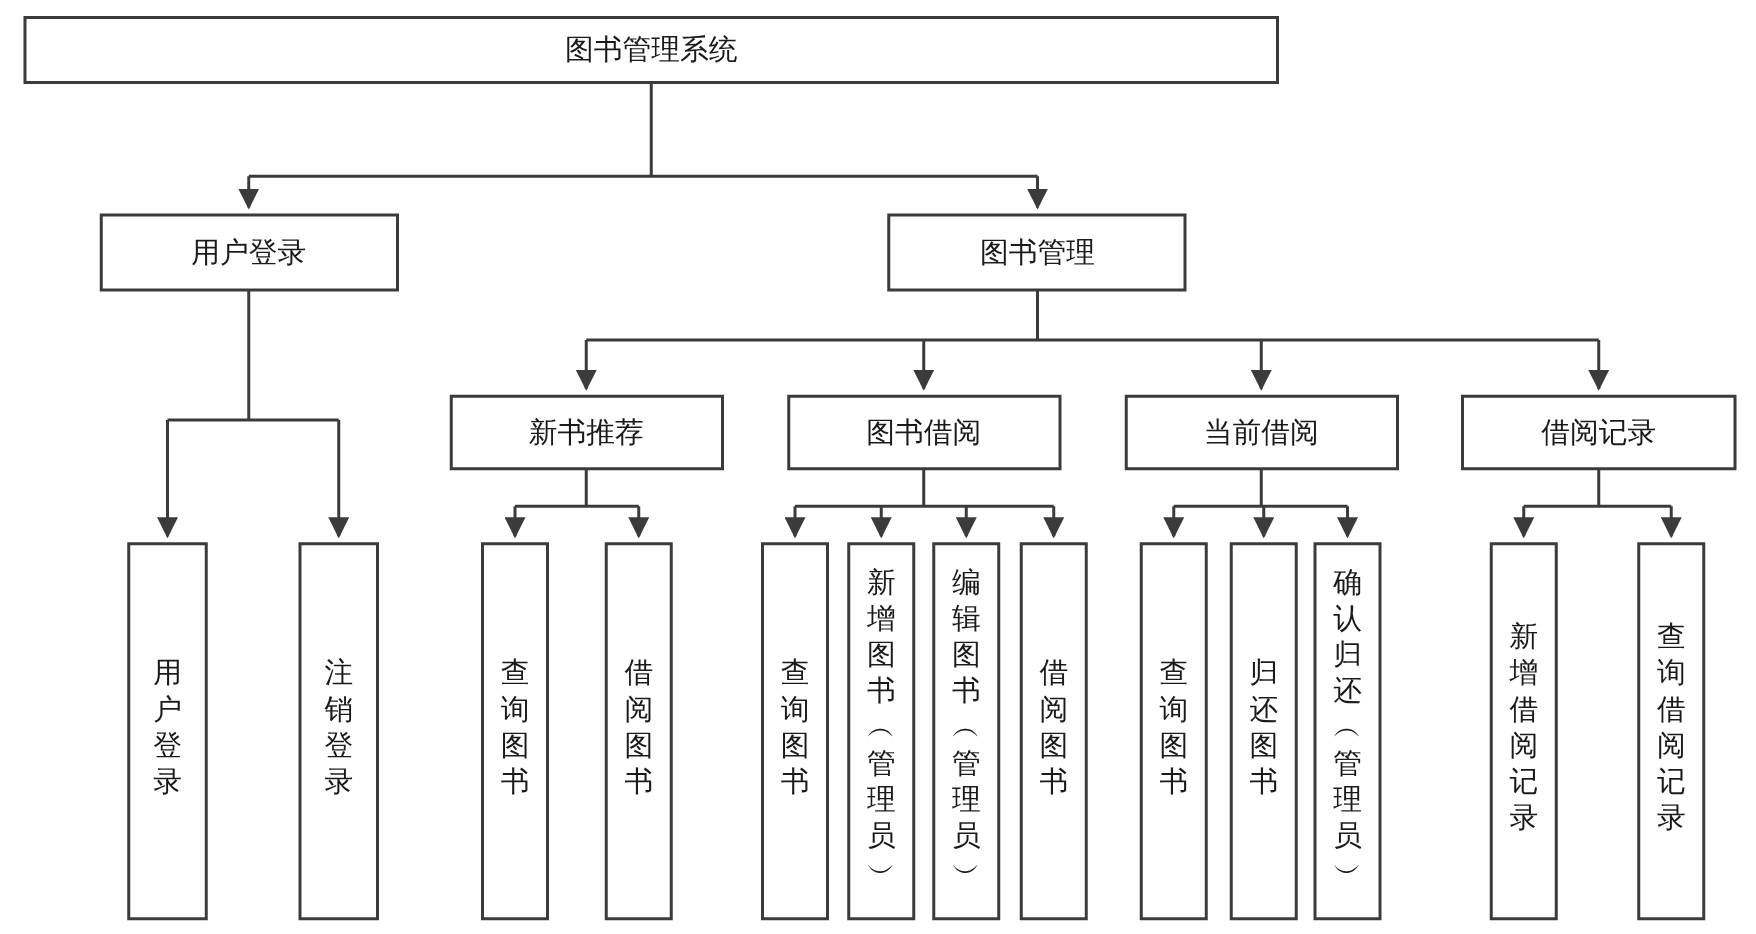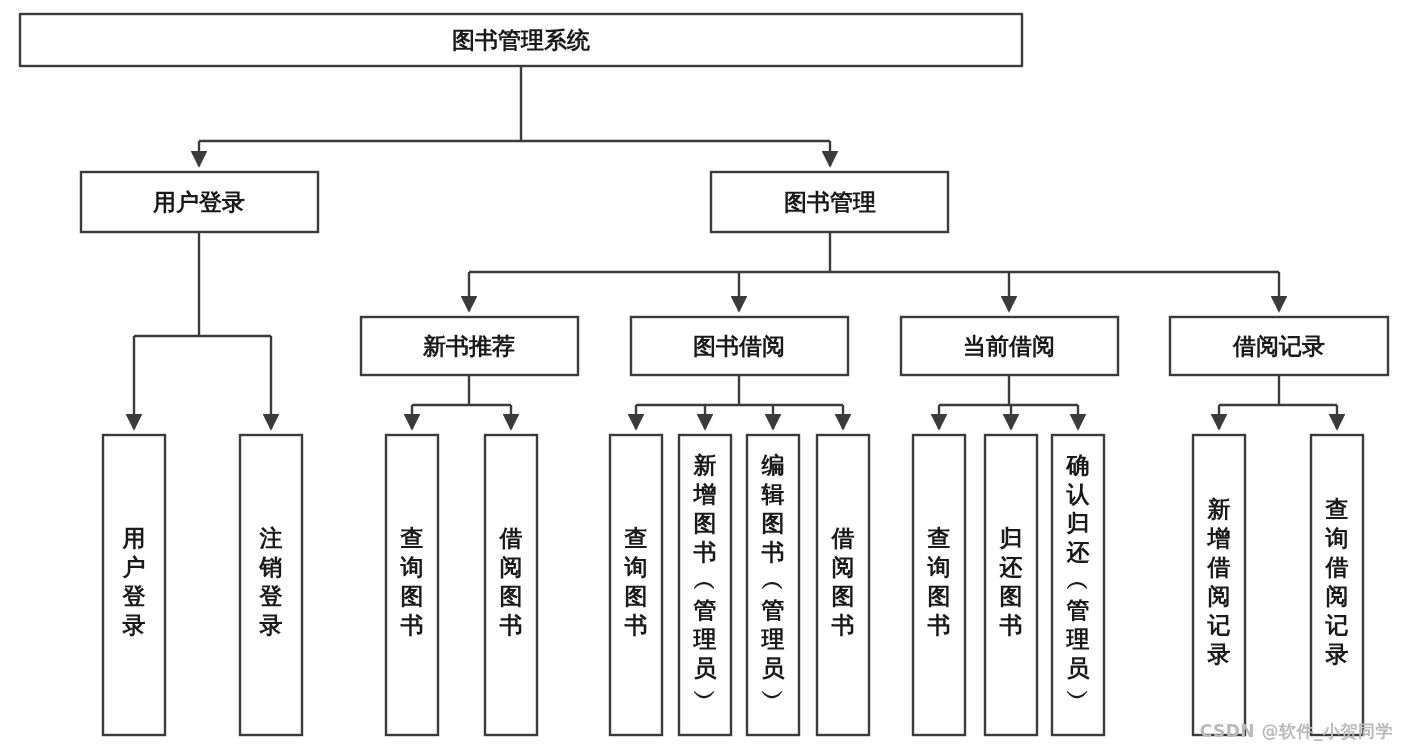--- a/index.html
+++ b/index.html
@@ -12,21 +12,20 @@
     height: 747px;
     font-family: "DejaVu Sans", "Liberation Sans", sans-serif;
     overflow: hidden;
     position: relative;
   }
   #diagram-root {
     position: absolute;
     left: 0; top: 0;
     width: 1405px;
     height: 747px;
-    font-weight: bold;
   }
   svg.flow {
     display: block;
     width: 1405px;
     height: 747px;
   }
   .nodebox {
     fill: #ffffff;
     stroke: #3b3b3b;
     stroke-width: 2.4;
@@ -204,14 +203,13 @@
           <rect class="nodebox" x="1193" y="435" width="52" height="300"></rect>
           <text class="vlabel" x="1219" y="516.86"><tspan x="1219">新</tspan><tspan x="1219" dy="29">增</tspan><tspan x="1219" dy="29">借</tspan><tspan x="1219" dy="29">阅</tspan><tspan x="1219" dy="29">记</tspan><tspan x="1219" dy="29">录</tspan></text>
         </g>
         <g>
           <rect class="nodebox" x="1311" y="435" width="52" height="300"></rect>
           <text class="vlabel" x="1337" y="516.86"><tspan x="1337">查</tspan><tspan x="1337" dy="29">询</tspan><tspan x="1337" dy="29">借</tspan><tspan x="1337" dy="29">阅</tspan><tspan x="1337" dy="29">记</tspan><tspan x="1337" dy="29">录</tspan></text>
         </g>
       </g>
   </svg>
 
-  <div class="watermark">CSDN @软件_小贺同学</div>
 </div>
 
 </body></html>

